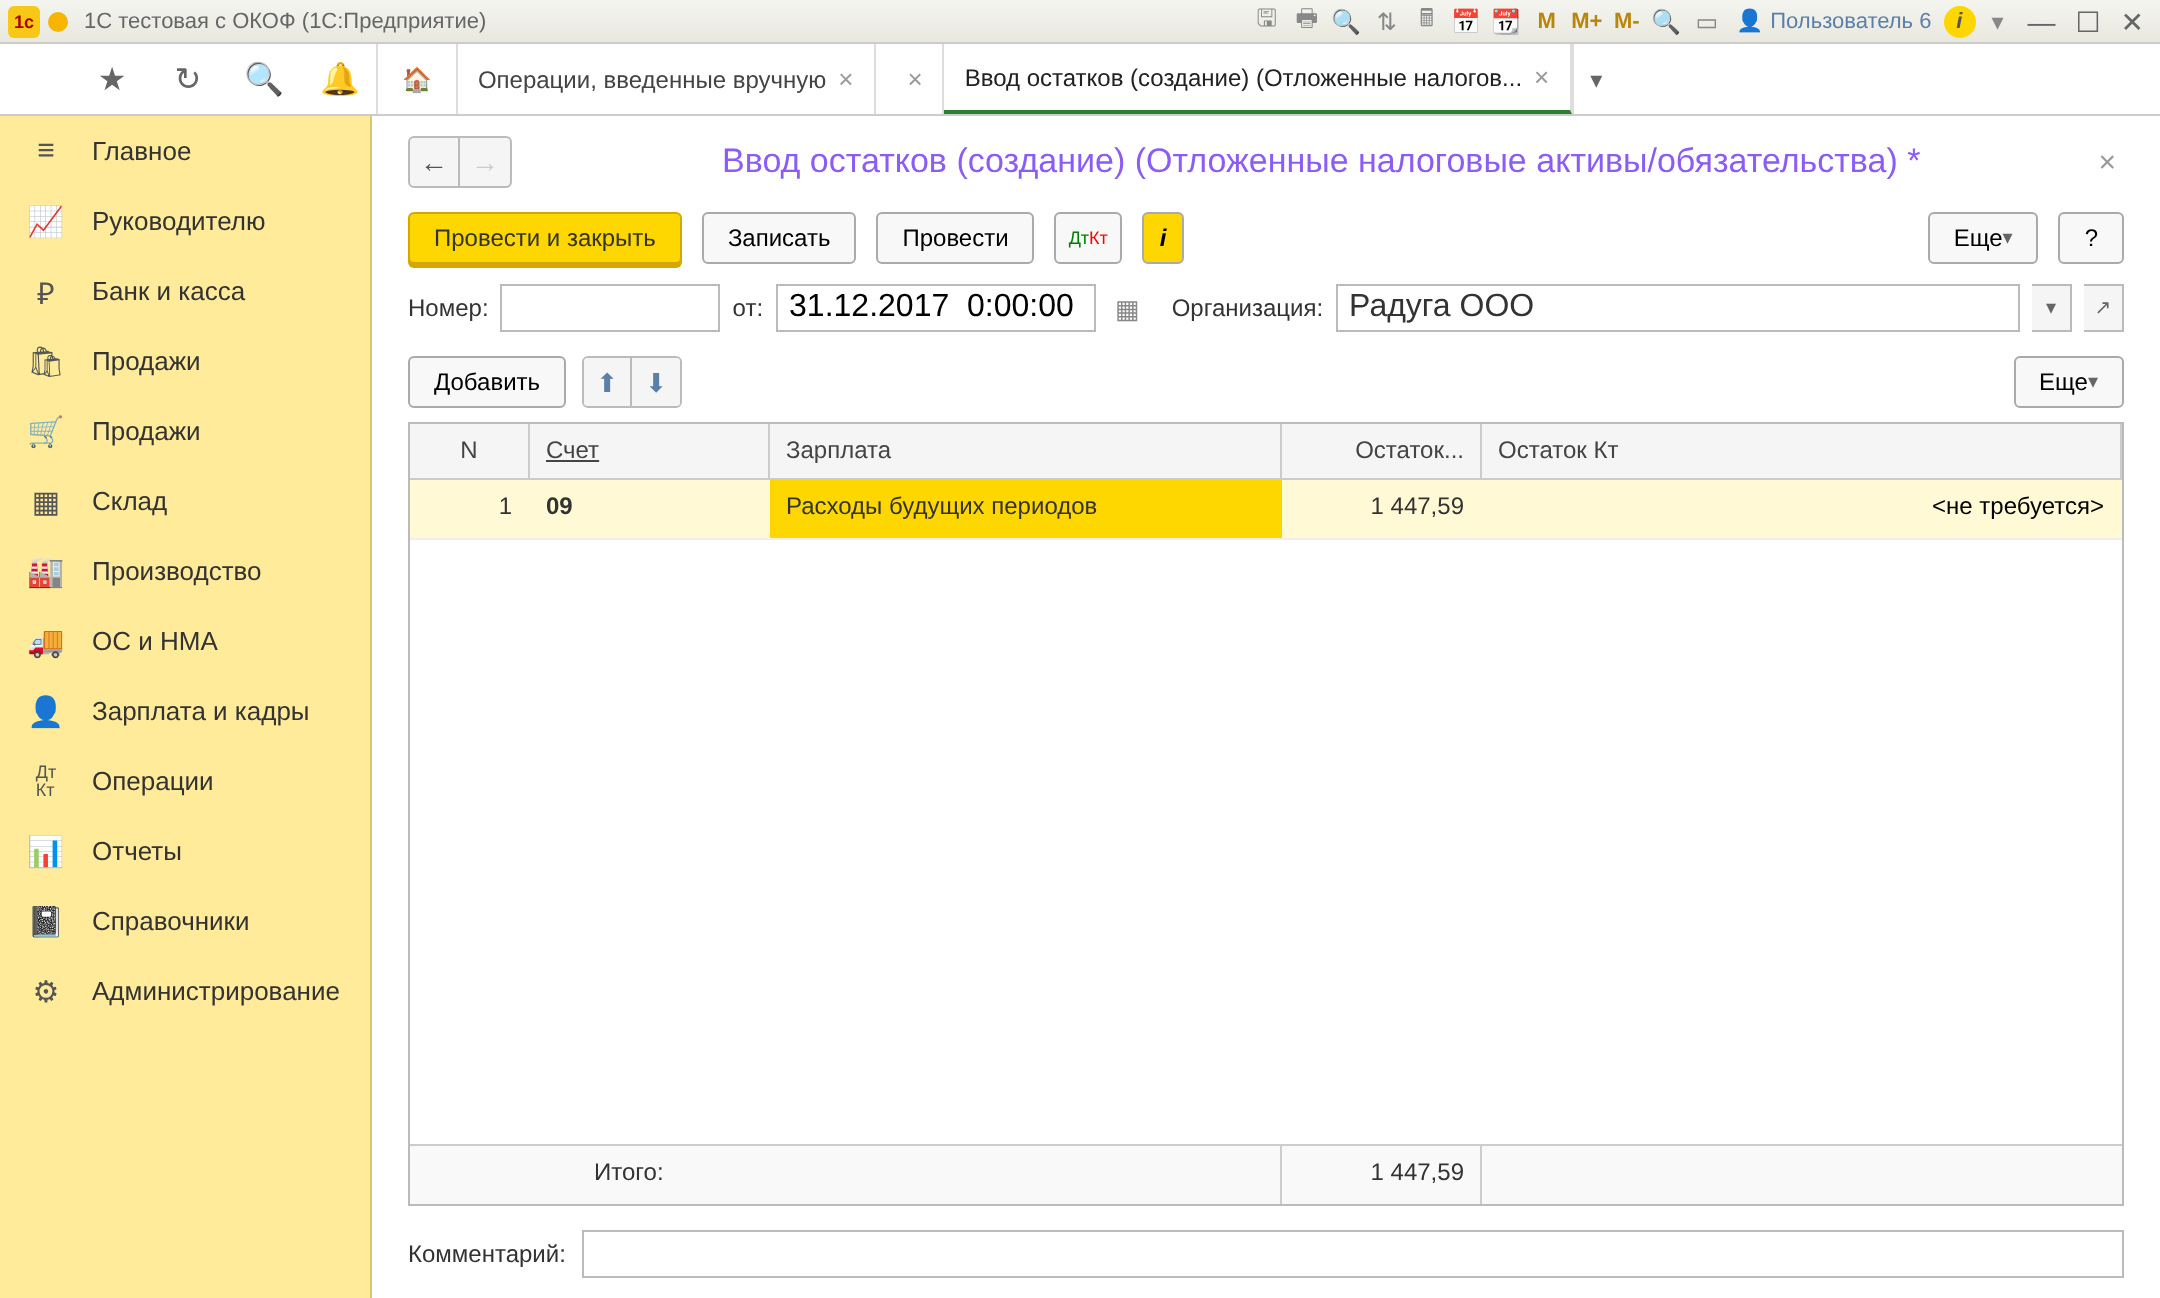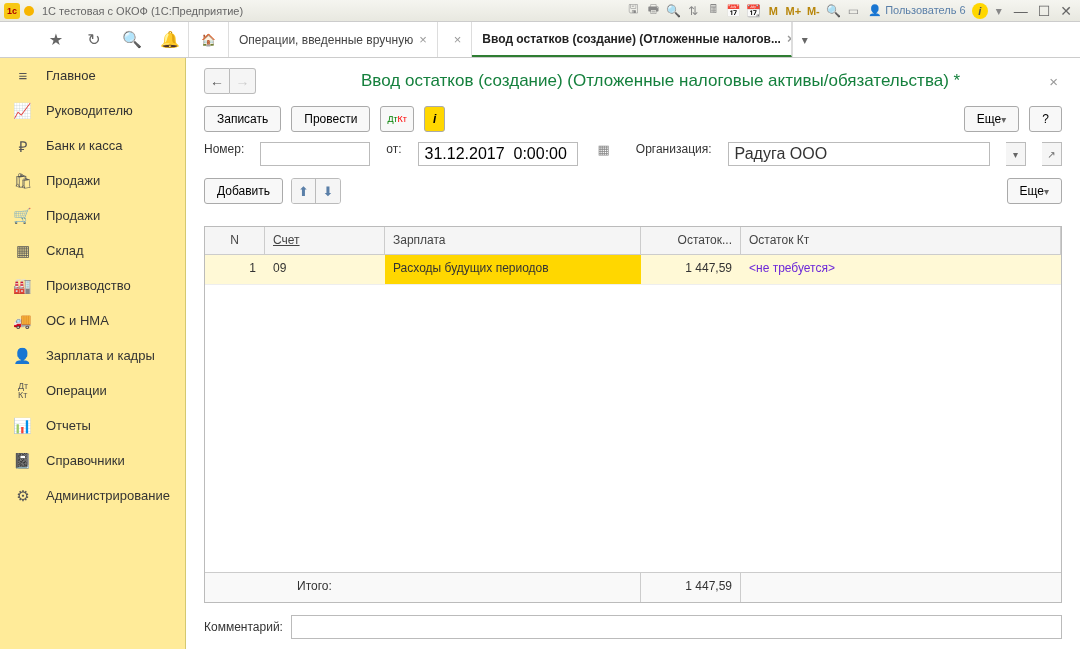--- a/index.html
+++ b/index.html
@@ -17,74 +17,74 @@
 .tb-info { width: 16px; height: 16px; border-radius: 50%; background: #ffd700; display: flex; align-items: center; justify-content: center; font-weight: bold; font-style: italic; color: #555; font-size: 11px; }
 .tb-win { font-size: 14px; color: #666; padding: 0 4px; cursor: pointer; }
 .topbar { height: 36px; border-bottom: 1px solid #ccc; display: flex; align-items: stretch; }
 .topbar-icons { display: flex; align-items: center; padding: 0 8px; gap: 18px; border-right: 1px solid #ddd; background: #fff; }
 .topi { width: 20px; height: 20px; display: flex; align-items: center; justify-content: center; color: #666; font-size: 16px; cursor: pointer; }
 .topi.apps { display: grid; grid-template-columns: repeat(3,4px); grid-template-rows: repeat(3,4px); gap: 2px; }
 .topi.apps span { background: #555; }
 .tabs { flex: 1; display: flex; align-items: stretch; overflow: hidden; }
 .tab { display: flex; align-items: center; padding: 0 10px; border-right: 1px solid #ddd; color: #444; font-size: 12px; cursor: pointer; white-space: nowrap; max-width: 320px; overflow: hidden; }
 .tab.home { padding: 0 12px; }
-.tab.active { border-bottom: 2px solid #2e7d32; color: #222; font-weight: bold; }
+.tab.active { border-bottom: 2px solid #2e7d32; color: #222; }
 .tab-close { margin-left: 6px; color: #999; font-size: 13px; }
 .tab-drop { width: 24px; display: flex; align-items: center; justify-content: center; border-left: 1px solid #ddd; color: #666; }
 .body { display: flex; height: calc(100% - 58px); }
 .sidebar { width: 186px; background: #ffeb99; border-right: 1px solid #d4c870; overflow-y: auto; }
 .s-item { display: flex; align-items: center; height: 35px; padding: 0 14px; gap: 14px; color: #333; cursor: pointer; font-size: 13px; }
 .s-icon { width: 18px; height: 18px; display: flex; align-items: center; justify-content: center; color: #555; font-size: 15px; }
 .main { flex: 1; background: #fff; padding: 10px 18px; position: relative; display: flex; flex-direction: column; }
 .page-head { display: flex; align-items: center; margin-bottom: 12px; }
 .nav-btns { display: flex; gap: 0; margin-right: 20px; }
 .nav-btn { width: 26px; height: 26px; border: 1px solid #bbb; background: #f5f5f5; display: flex; align-items: center; justify-content: center; font-size: 14px; color: #555; cursor: pointer; }
 .nav-btn.disabled { color: #ccc; }
 .nav-btn:first-child { border-radius: 3px 0 0 3px; }
 .nav-btn:last-child { border-radius: 0 3px 3px 0; border-left: none; }
-.page-title { font-size: 17px; color: #15803d; flex: 1; text-align: center; }
+.page-title { font-size: 17px; color: #8b5cf6; flex: 1; text-align: center; }
 .close-x { color: #999; font-size: 15px; cursor: pointer; padding: 0 4px; }
 .toolbar { display: flex; align-items: center; gap: 10px; margin-bottom: 10px; }
 .btn { height: 26px; padding: 0 12px; border: 1px solid #aaa; border-radius: 3px; background: #f8f8f8; font-size: 12px; cursor: pointer; display: flex; align-items: center; }
 .btn.primary { background: #ffd700; border-color: #d4a800; font-weight: normal; color: #333; box-shadow: 0 2px 0 #d4a800; }
 .btn.icon-only { padding: 0 6px; }
 .btn.dk { font-size: 9px; line-height: 1; }
 .btn.dk .d { color: green; }
 .btn.dk .k { color: red; }
 .btn.i { background: #ffd700; padding: 0 8px; font-weight: bold; font-style: italic; }
 .tb-spacer { flex: 1; }
 .btn.more::after { content: " ▾"; color: #666; font-size: 10px; }
-.form-row { display: flex; gap: 16px; margin-bottom: 12px; font-size: 12px; }
+.form-row { display: flex; align-items: center; gap: 6px; margin-bottom: 12px; font-size: 12px; }
 .form-row label { color: #333; }
 .input { height: 24px; border: 1px solid #bbb; padding: 0 6px; font-size: 16px; background: #fff; }
 .input.num { width: 110px; }
 .input.date { width: 160px; }
 .input.org { flex: 1; display: flex; align-items: center; }
 .input-btn { width: 20px; height: 24px; border: 1px solid #bbb; border-left: none; background: #f5f5f5; display: flex; align-items: center; justify-content: center; font-size: 10px; color: #666; cursor: pointer; }
 .cal-icon { color: #888; font-size: 13px; margin: 0 10px 0 4px; }
-.tbl-toolbar { display: flex; align-items: center; gap: 8px; margin-bottom: 22px; }
+.tbl-toolbar { display: flex; align-items: center; gap: 8px; margin-bottom: 7px; }
 .arrow-btns { display: flex; border: 1px solid #bbb; border-radius: 3px; overflow: hidden; }
 .arrow-btn { width: 24px; height: 24px; display: flex; align-items: center; justify-content: center; background: #f5f5f5; cursor: pointer; color: #5a7fa8; font-size: 13px; }
 .arrow-btn:first-child { border-right: 1px solid #bbb; }
 .table-wrap { border: 1px solid #bbb; flex: 1; display: flex; flex-direction: column; min-height: 300px; }
 .thead { display: flex; background: #f5f5f5; border-bottom: 1px solid #ccc; height: 28px; }
 .th { padding: 6px 8px; border-right: 1px solid #ccc; font-size: 12px; color: #444; }
 .th.n { width: 60px; text-align: center; }
 .th.acc { width: 120px; text-decoration: underline; }
 .th.sub { flex: 1; }
 .th.dt { width: 100px; text-align: right; }
 .th.kt { width: 320px; }
 .tbody { flex: 1; background: #fff; }
 .trow { display: flex; height: 30px; border-bottom: 1px solid #eee; }
 .td { padding: 6px 8px; border-right: 1px solid transparent; font-size: 12px; }
 .td.n { width: 60px; text-align: right; background: #fff9d6; }
-.td.acc { width: 120px; background: #fff9d6; }
+.td.acc { width: 120px; background: #fff9d6; font-weight: bold; }
 .td.sub { flex: 1; background: #ffd700; }
 .td.dt { width: 100px; text-align: right; background: #fff9d6; }
-.td.kt { width: 320px; text-align: left; color: #6d28d9; background: #fff9d6; }
+.td.kt { width: 320px; text-align: right; color: #000000; background: #fff9d6; }
 .tfoot { display: flex; border-top: 1px solid #ccc; background: #f9f9f9; height: 30px; }
 .tf { padding: 6px 8px; font-size: 12px; }
 .tf.n { width: 60px; }
 .tf.acc { width: 120px; margin-left: 24px; }
 .tf.sub { flex: 1; text-align: right; border-right: 1px solid #ccc; }
 .tf.dt { width: 100px; text-align: right; border-right: 1px solid #ccc; }
 .tf.kt { width: 320px; }
 .comment-row { display: flex; align-items: center; gap: 8px; margin-top: 12px; }
 .comment-row .input { flex: 1; }
 </style>
@@ -214,20 +214,21 @@
     <div class="page-head">
       <div class="nav-btns">
         <div class="nav-btn">←</div>
         <div class="nav-btn disabled">→</div>
       </div>
       <div class="page-title">Ввод остатков (создание) (Отложенные налоговые активы/обязательства) *</div>
       <div class="close-x">×</div>
     </div>
 
     <div class="toolbar">
+      <button class="btn primary">Провести и закрыть</button>
       <button class="btn">Записать</button>
       <button class="btn">Провести</button>
       <button class="btn icon-only dk">
           <span class="d">Дт</span>
           <br>
           <span class="k">Кт</span>
         </button>
       <button class="btn icon-only i">i</button>
       <div class="tb-spacer"></div>
       <button class="btn more">Еще</button>

